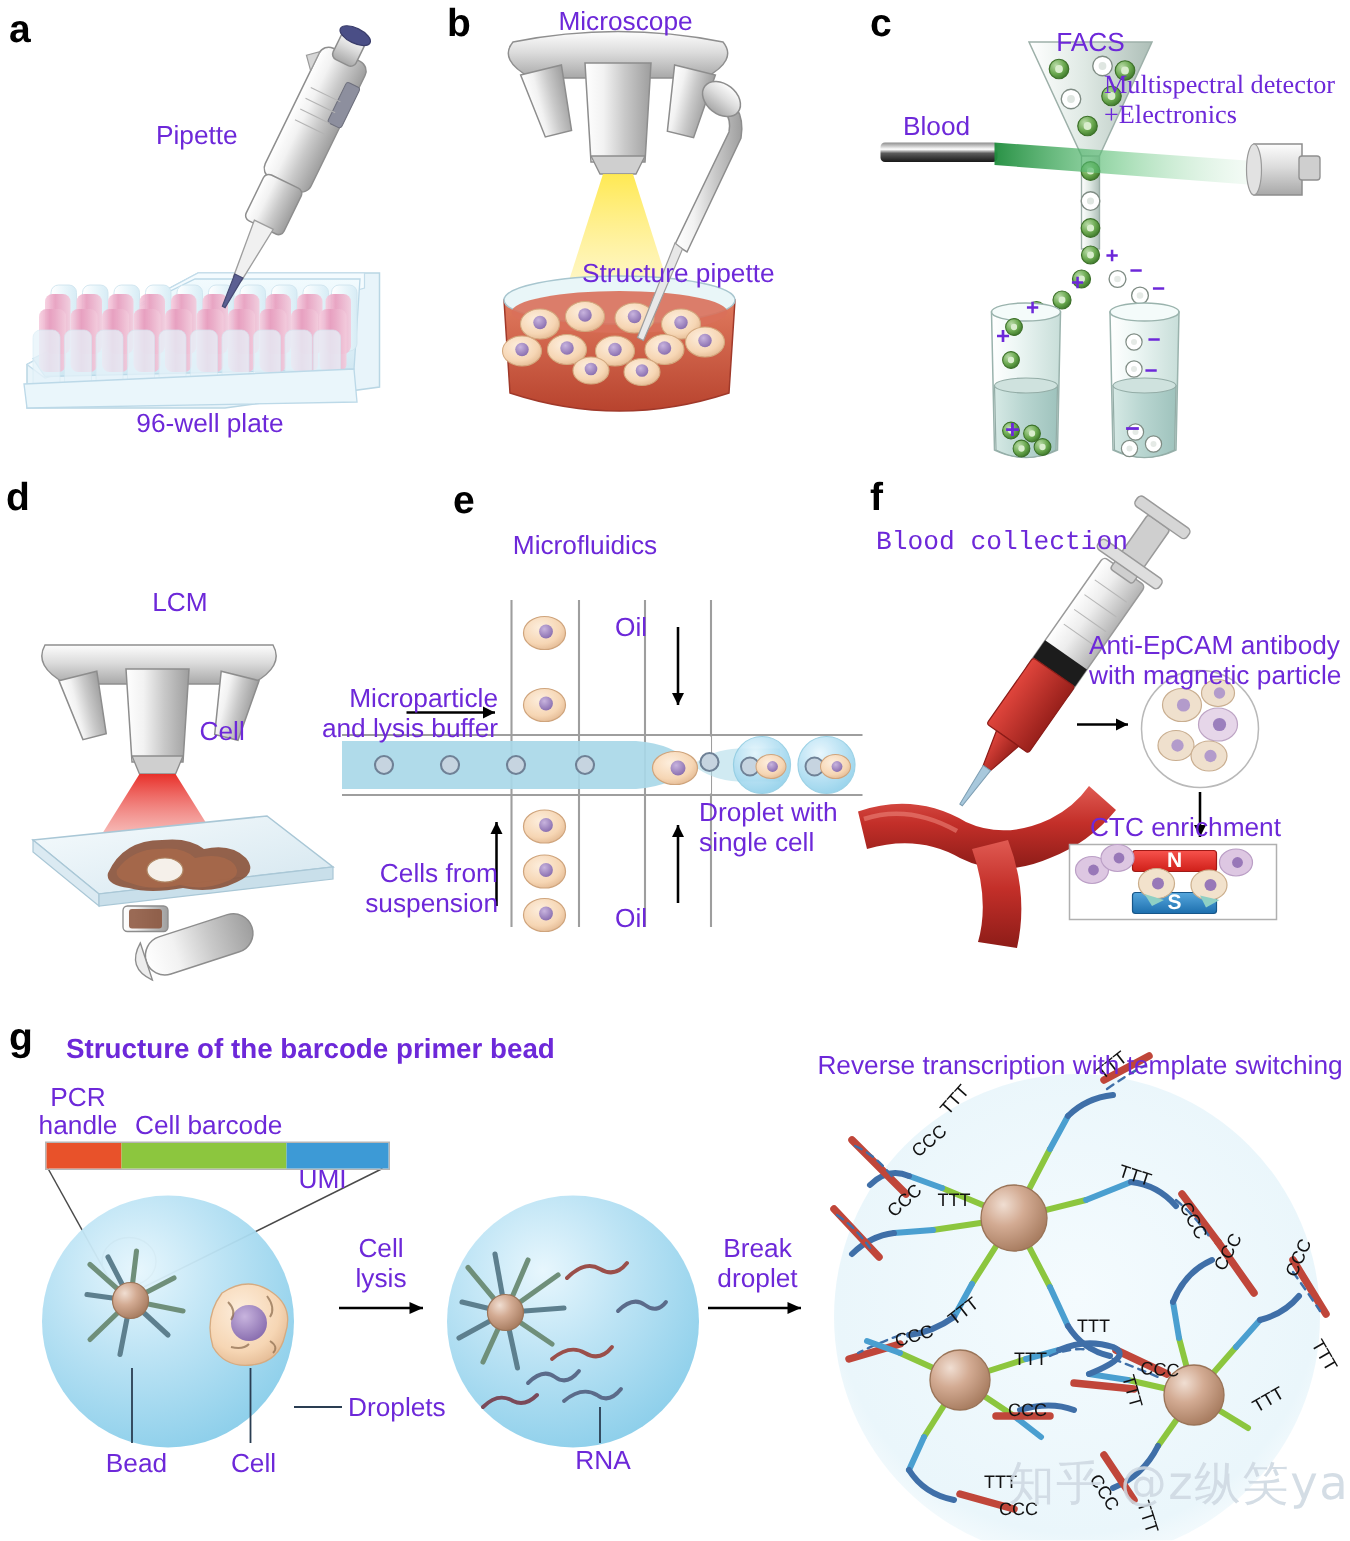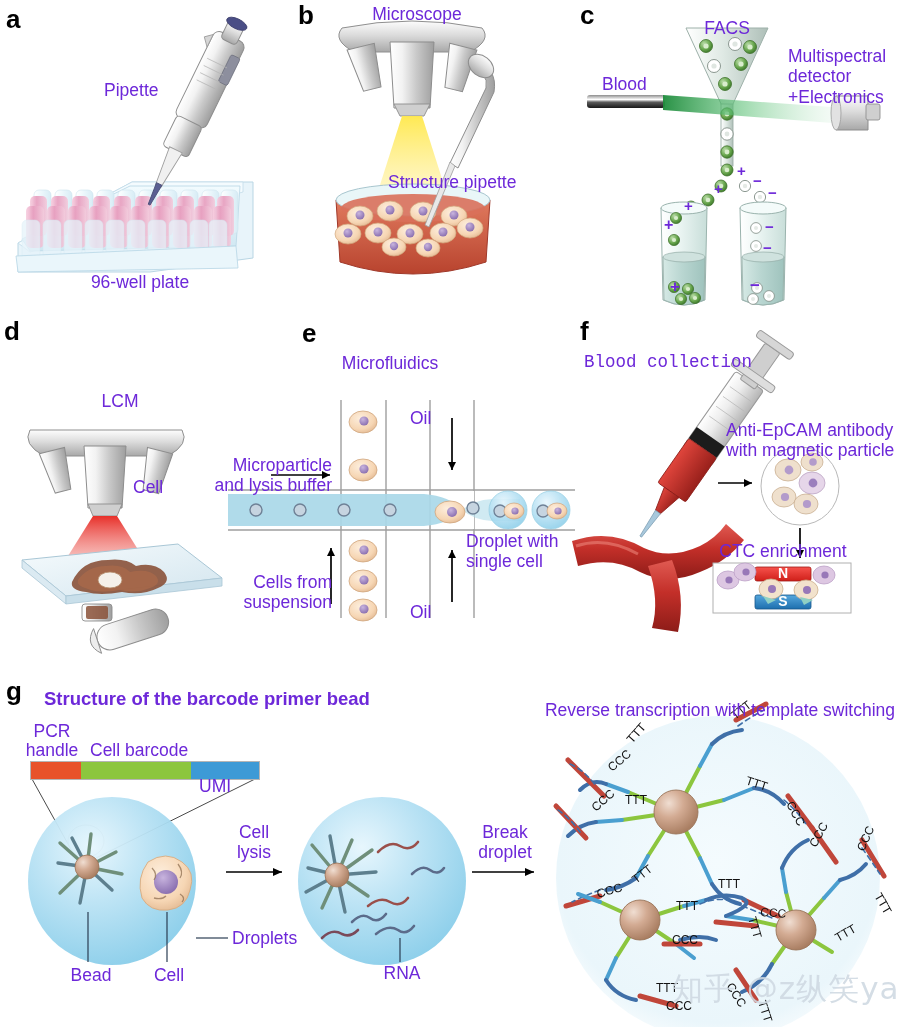--- a/index.html
+++ b/index.html
@@ -911,21 +911,21 @@
   <div class="panel-letter" style="left:6px;  top:678px;">g</div>
 
   <div class="lbl" style="left:104px; top:80px;">Pipette</div>
   <div class="lbl center" style="left:50px; top:272px; width:180px;">96-well plate</div>
 
   <div class="lbl center" style="left:352px; top:4px; width:130px;">Microscope</div>
   <div class="lbl" style="left:388px; top:172px;">Structure pipette</div>
 
   <div class="lbl center" style="left:682px; top:18px; width:90px;">FACS</div>
   <div class="lbl" style="left:602px; top:74px;">Blood</div>
-  <div class="lbl" style="left:788px; top:46px;">Multispectral detector
+  <div class="lbl" style="left:736px; top:46px;font-family:Liberation Serif, serif;">Multispectral detector
 +Electronics</div>
 
   <div class="lbl" style="left:737px; top:162px; font-weight:bold; font-size:15px;">+</div>
   <div class="lbl" style="left:714px; top:180px; font-weight:bold; font-size:15px;">+</div>
   <div class="lbl" style="left:684px; top:197px; font-weight:bold; font-size:15px;">+</div>
   <div class="lbl" style="left:753px; top:172px; font-weight:bold; font-size:15px;">−</div>
   <div class="lbl" style="left:768px; top:184px; font-weight:bold; font-size:15px;">−</div>
   <div class="lbl" style="left:765px; top:218px; font-weight:bold; font-size:15px;">−</div>
   <div class="lbl" style="left:664px; top:216px; font-weight:bold; font-size:16px;">+</div>
   <div class="lbl" style="left:670px; top:277px; font-weight:bold; font-size:17px;">+</div>
@@ -941,21 +941,21 @@
   <div class="lbl right" style="left:212px; top:536px; width:120px;">Cells from
 suspension</div>
   <div class="lbl" style="left:410px; top:408px;">Oil</div>
   <div class="lbl" style="left:410px; top:602px;">Oil</div>
   <div class="lbl" style="left:466px; top:531px;">Droplet with
 single cell</div>
 
   <div class="lbl" style="left:584px; top:352px;font-family:Liberation Mono, monospace;">Blood collection</div>
   <div class="lbl" style="left:726px; top:420px;">Anti-EpCAM antibody
 with magnetic particle</div>
-  <div class="lbl center" style="left:712px; top:541px; width:142px;">CTC enrichment</div>
+  <div class="lbl center" style="left:712px; top:541px; width:142px;text-align:right;">CTC enrichment</div>
   <div class="lbl center" style="left:765px; top:565px; width:36px; color:#ffffff; font-weight:bold; font-size:14px;">N</div>
   <div class="lbl center" style="left:765px; top:593px; width:36px; color:#ffffff; font-weight:bold; font-size:14px;">S</div>
 
   <div class="lbl bold" style="left:44px; top:688px;">Structure of the barcode primer bead</div>
   <div class="lbl center" style="left:16px; top:722px; width:72px; line-height:1.1;">PCR
 handle</div>
   <div class="lbl" style="left:90px; top:740px;">Cell barcode</div>
   <div class="lbl" style="left:199px; top:740px;margin-top:36px;">UMI</div>
 
   <div class="lbl center" style="left:60px; top:965px; width:62px;">Bead</div>

